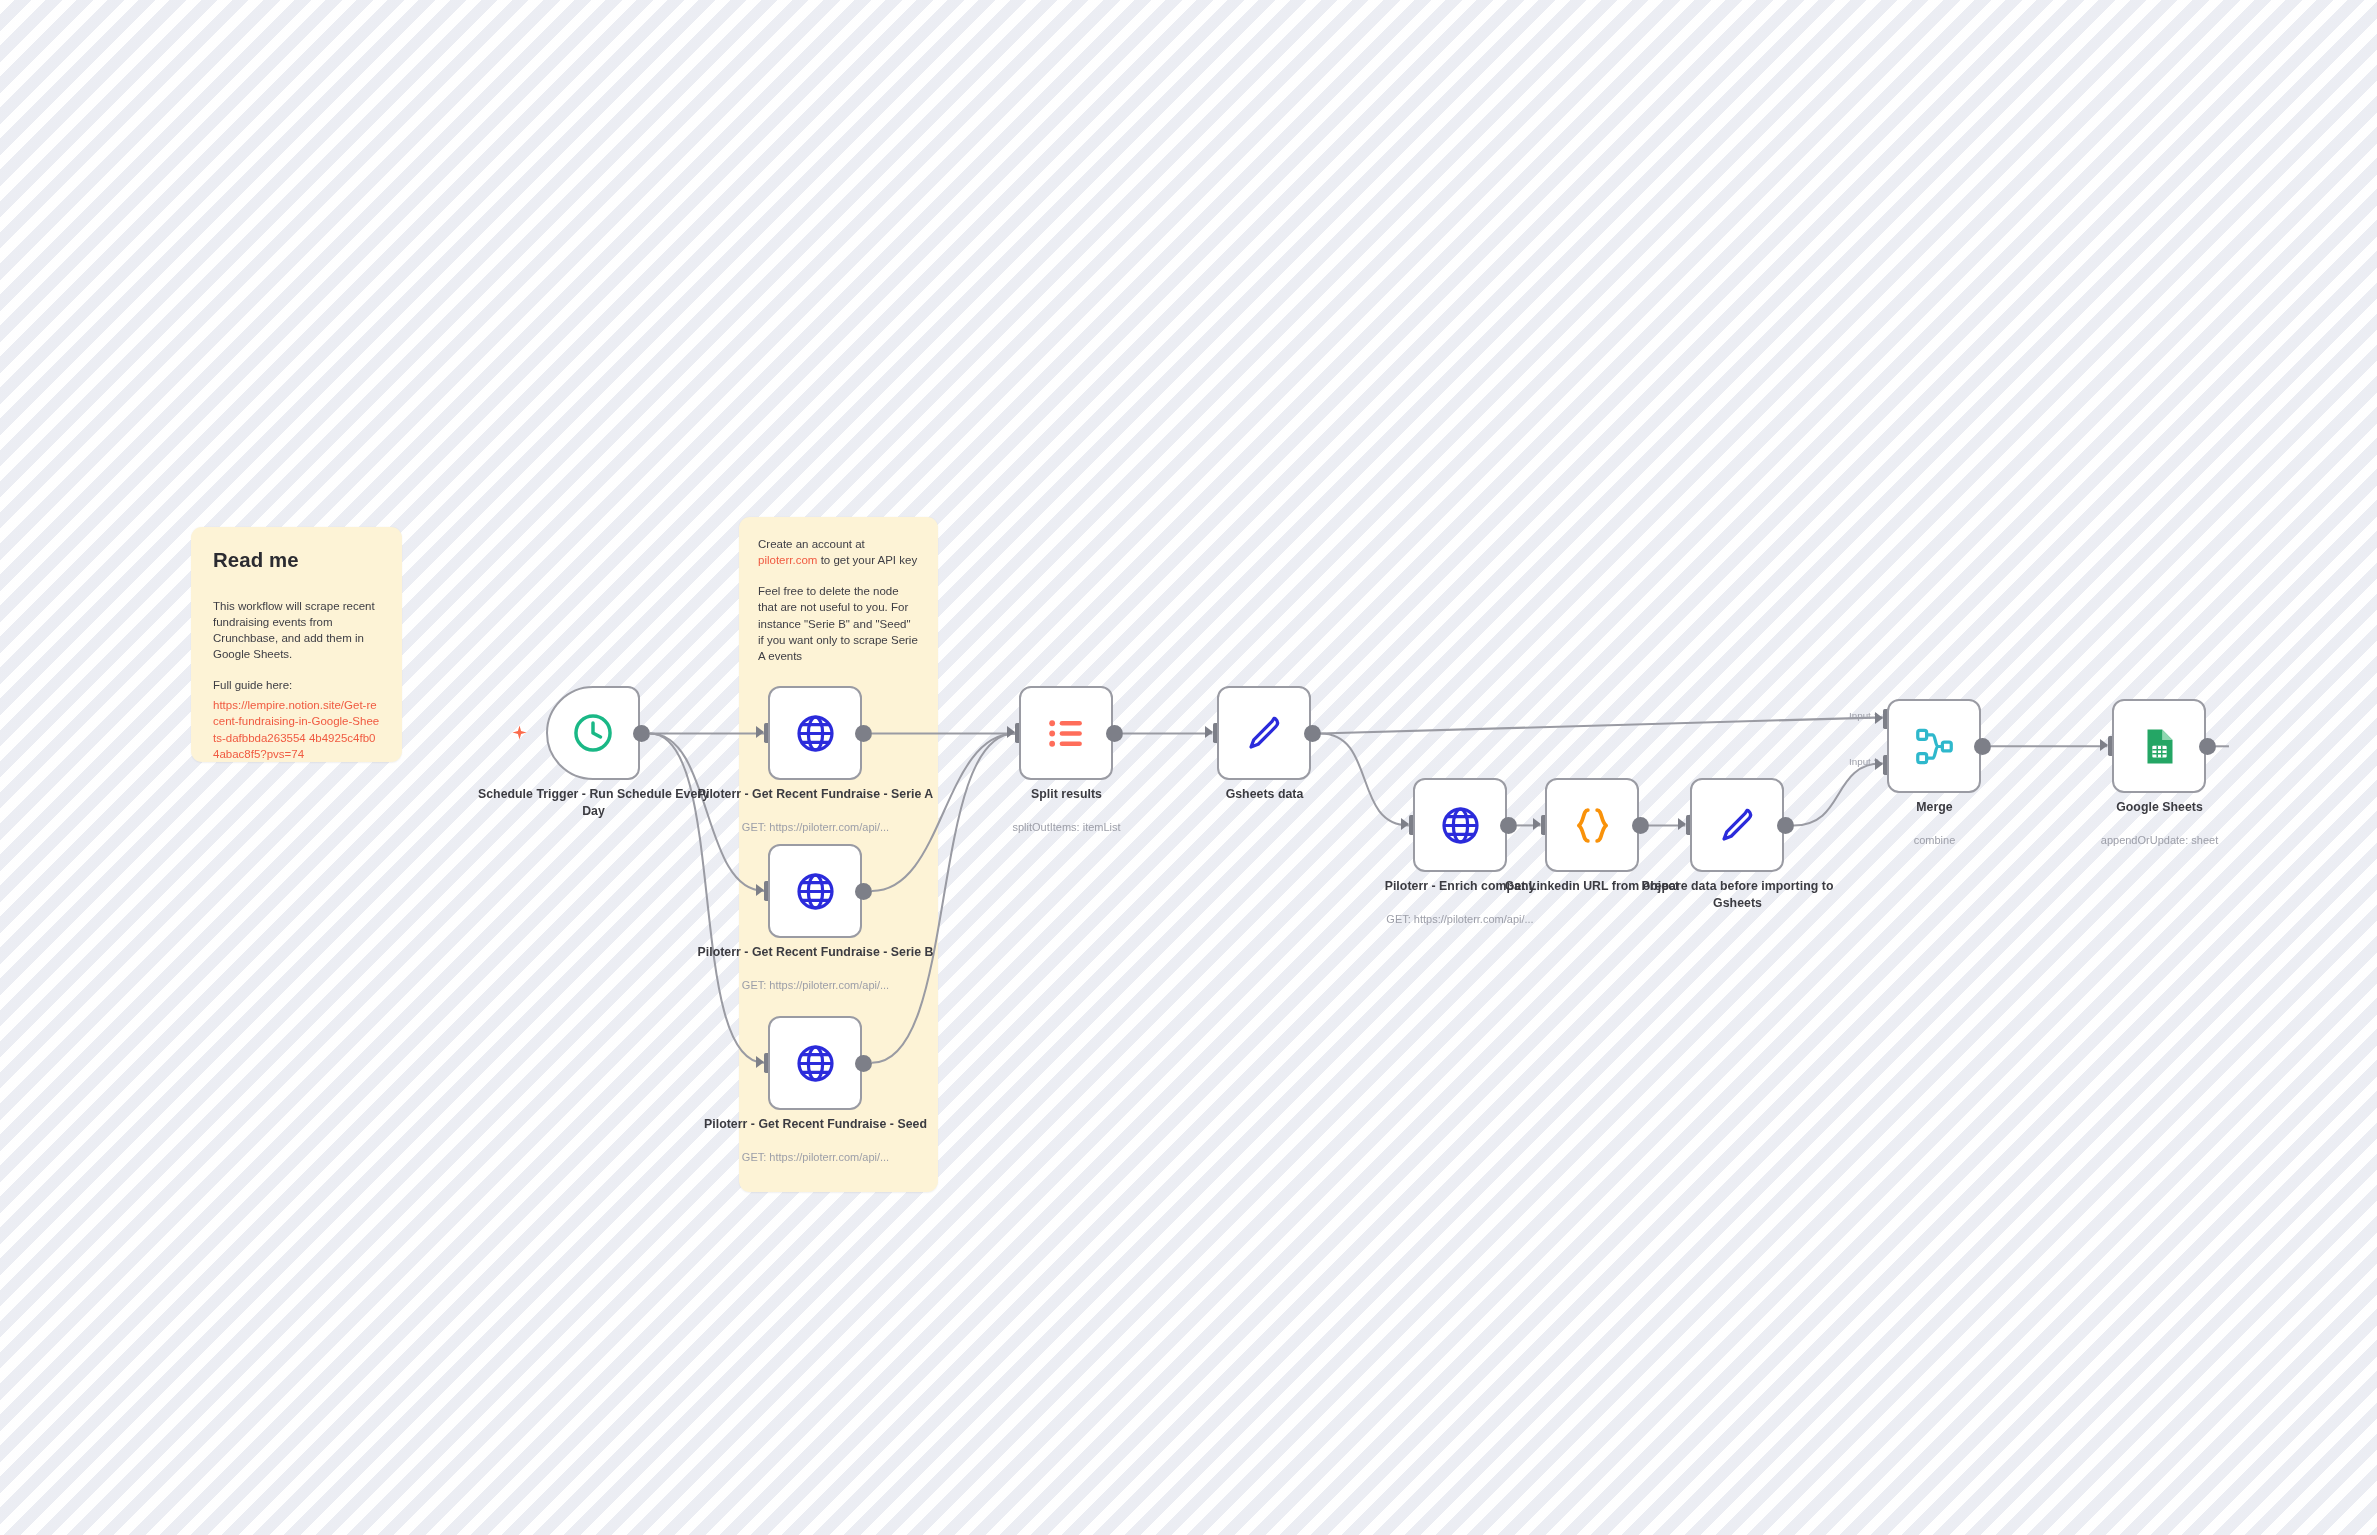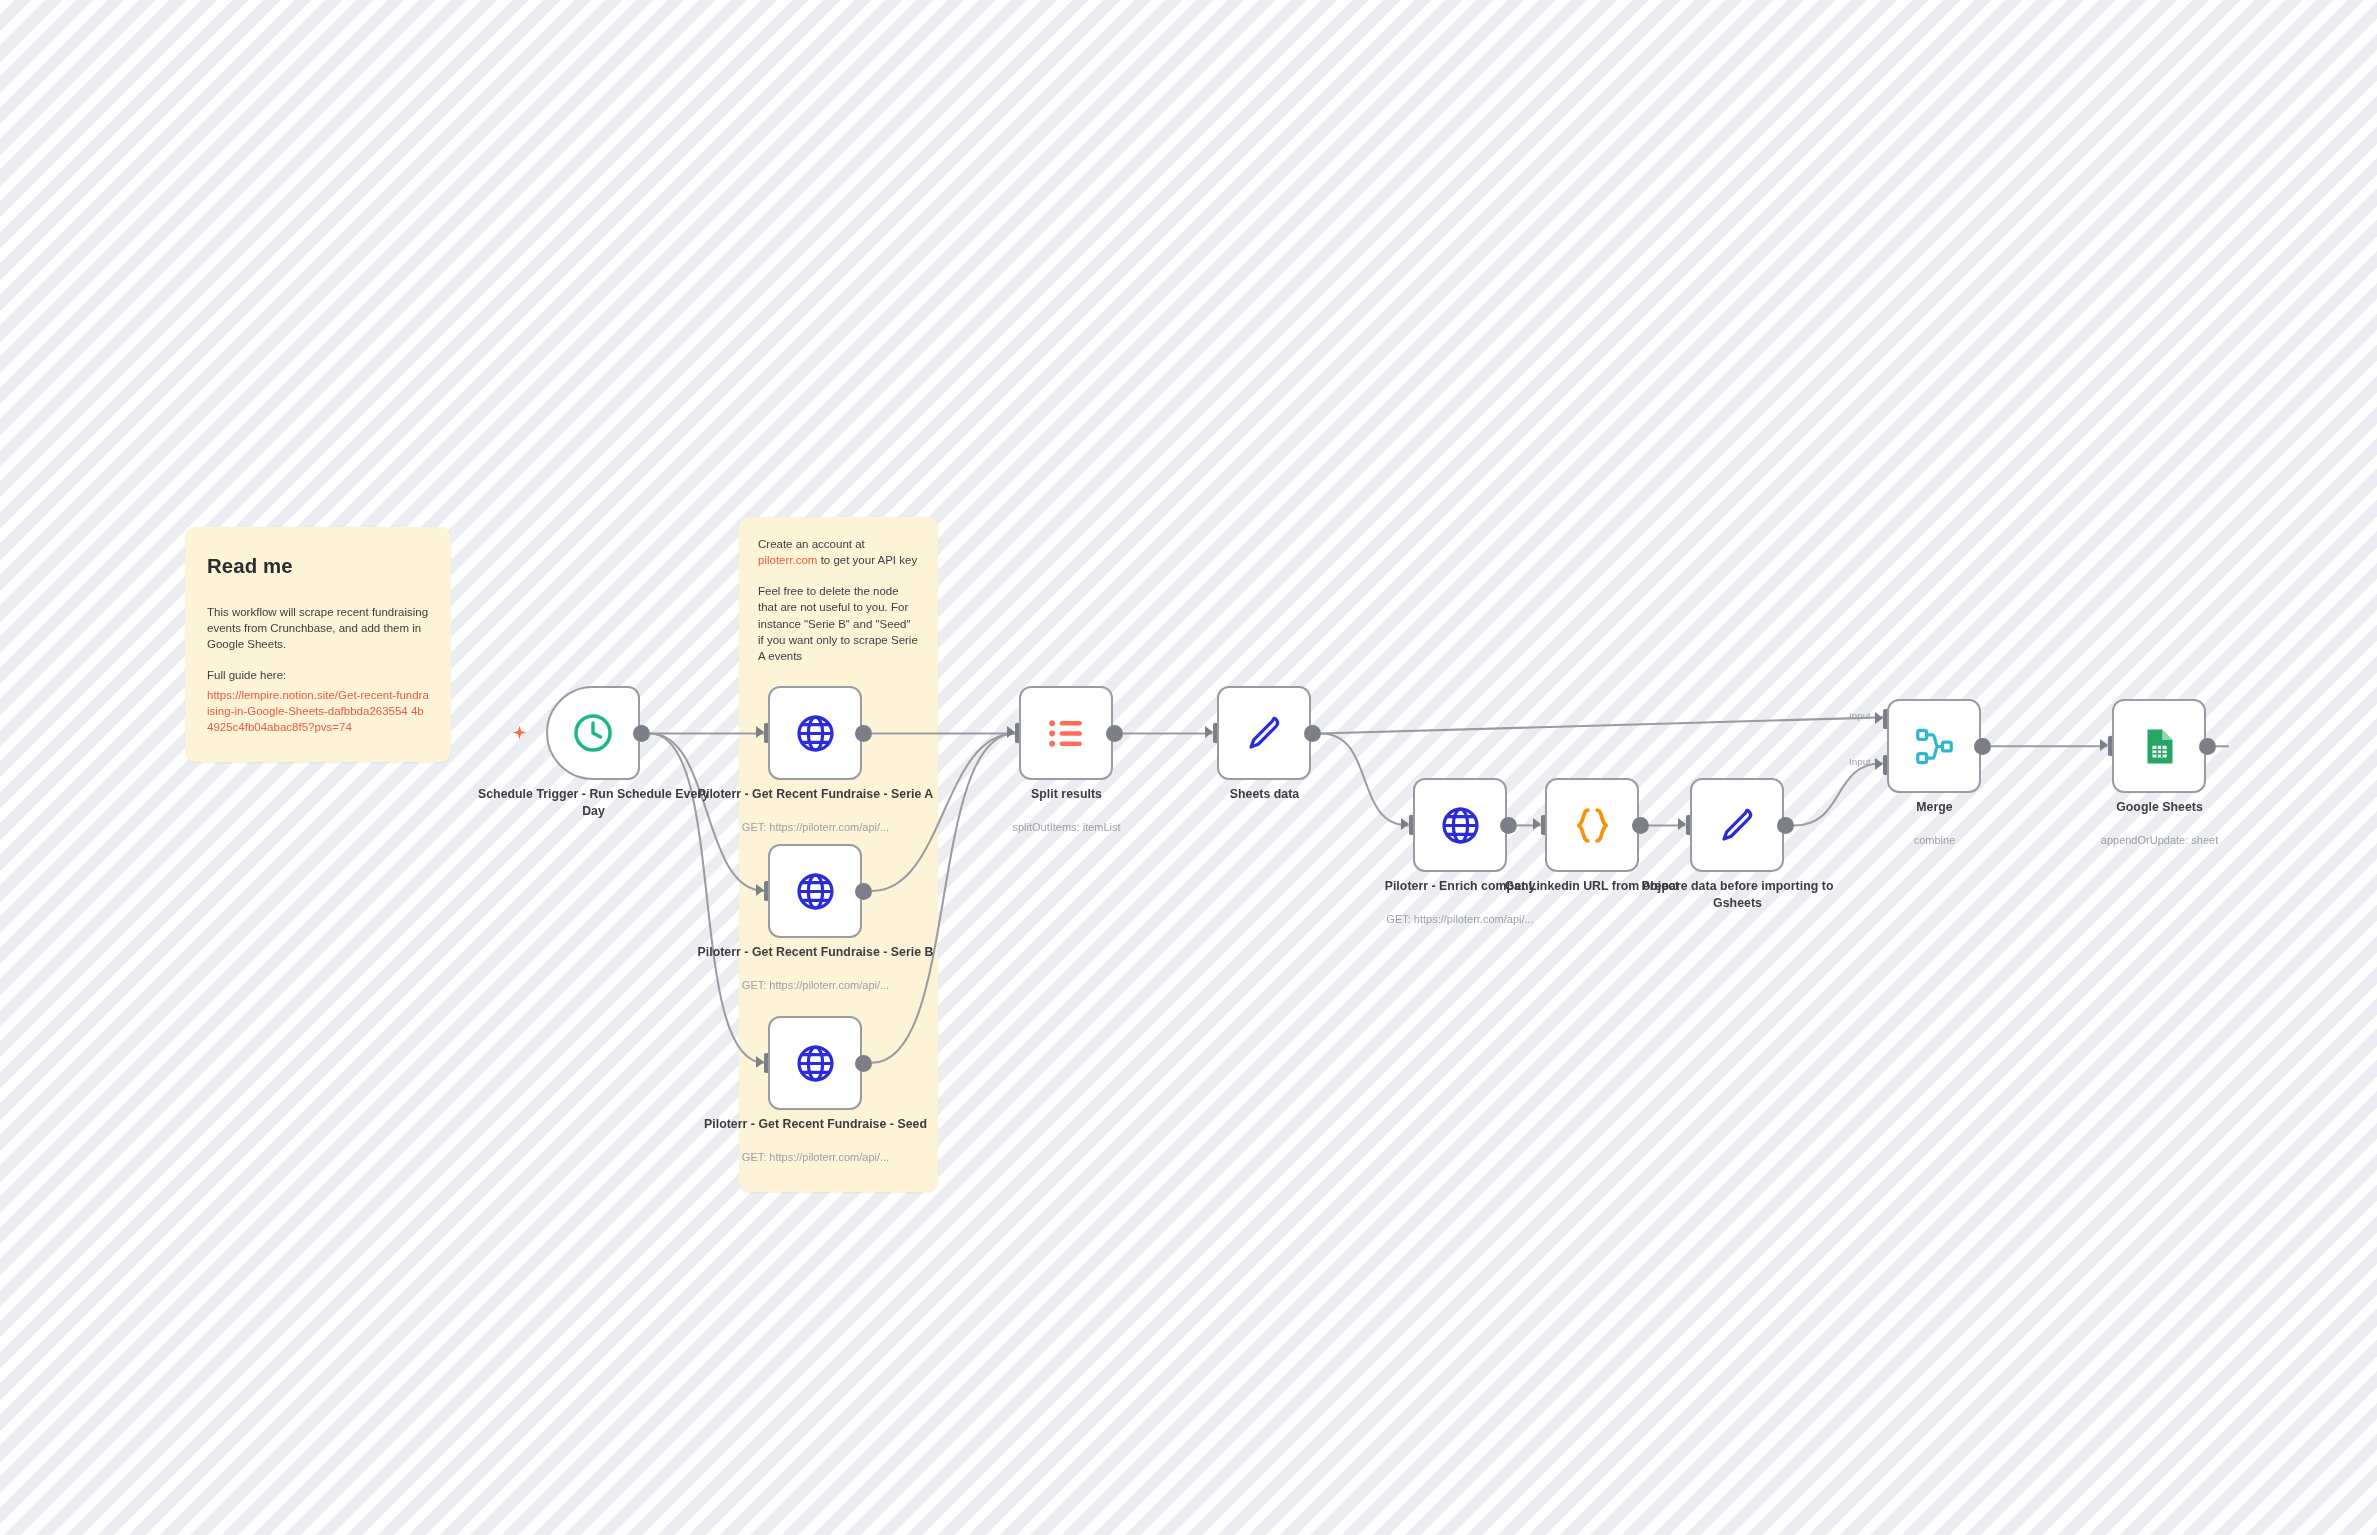--- a/index.html
+++ b/index.html
@@ -30,25 +30,25 @@
 
   
   .sticky {
     position: absolute;
     background: #fdf3d6;
     border-radius: 11px;
     box-sizing: border-box;
     box-shadow: 0 0.9px 1.7px rgba(0,0,0,0.06);
   }
   .sticky-readme {
-    left: 185px;
+    left: 191px;
     top: 527px;
-    width: 266px;
+    width: 211px;
     height: 235px;
-    padding: 28px 22px 17px 22px;
+    padding: 22px 22px 17px 22px;
   }
   .sticky-piloterr {
     left: 739px;
     top: 517px;
     width: 199px;
     height: 675px;
     padding: 19px 19px 0 19px;
   }
   .sticky-title {
     font-size: 20.4px;
@@ -328,21 +328,21 @@
 
   <div class="node" style="left:1264px; top:733px;">
     <div class="port-in"></div>
     <div class="node-box">
       <svg class="node-icon" width="41" height="41" viewBox="0 0 24 24">
         <path d="M18.6 3.6 c1.4 1.4 1.4 3 0 4.4 L8.3 18.3 l-4.2 1.6 1.6 -4.2 L16 5.4 c1.4 -1.4 1.3 -3.2 2.6 -1.8 z" fill="none" stroke="#2b2bdb" stroke-width="1.9" stroke-linejoin="round"></path>
       </svg>
     </div>
     <div class="port-out"></div>
     <div class="node-caption">
-      <div class="node-title">Sheets data</div>
+      <div class="node-title">Gsheets data</div>
     </div>
   </div>
 
   <div class="node" style="left:1460px; top:825px;">
     <div class="port-in"></div>
     <div class="node-box">
       <svg class="node-icon" width="43" height="43" viewBox="0 0 24 24">
         <circle cx="12" cy="12" r="9.2" fill="none" stroke="#2b2bdb" stroke-width="1.8"></circle>
         <ellipse cx="12" cy="12" rx="4" ry="9.2" fill="none" stroke="#2b2bdb" stroke-width="1.8"></ellipse>
         <path d="M2.8 12 H21.2 M4.2 7.1 H19.8 M4.2 16.9 H19.8" fill="none" stroke="#2b2bdb" stroke-width="1.8"></path>

